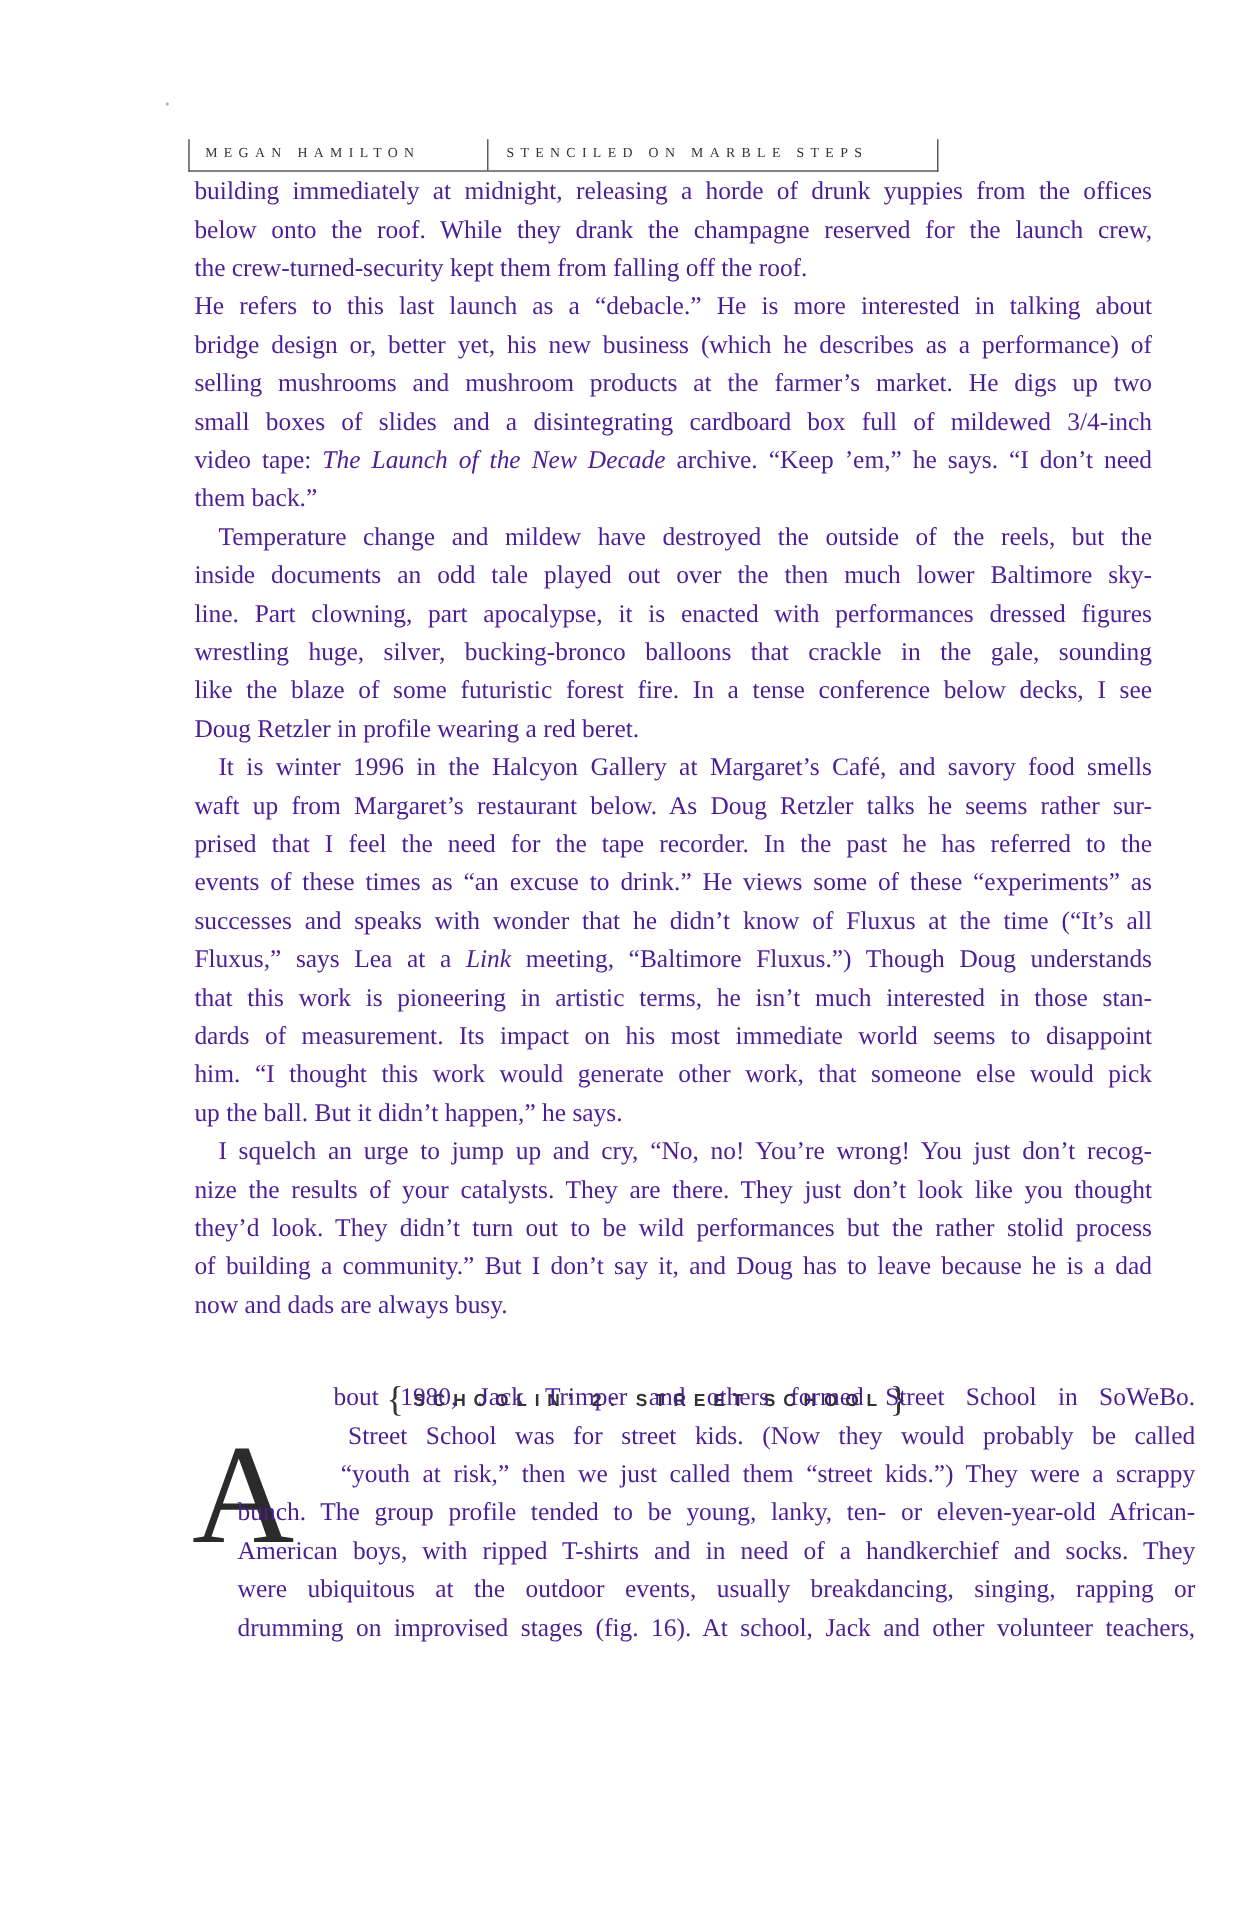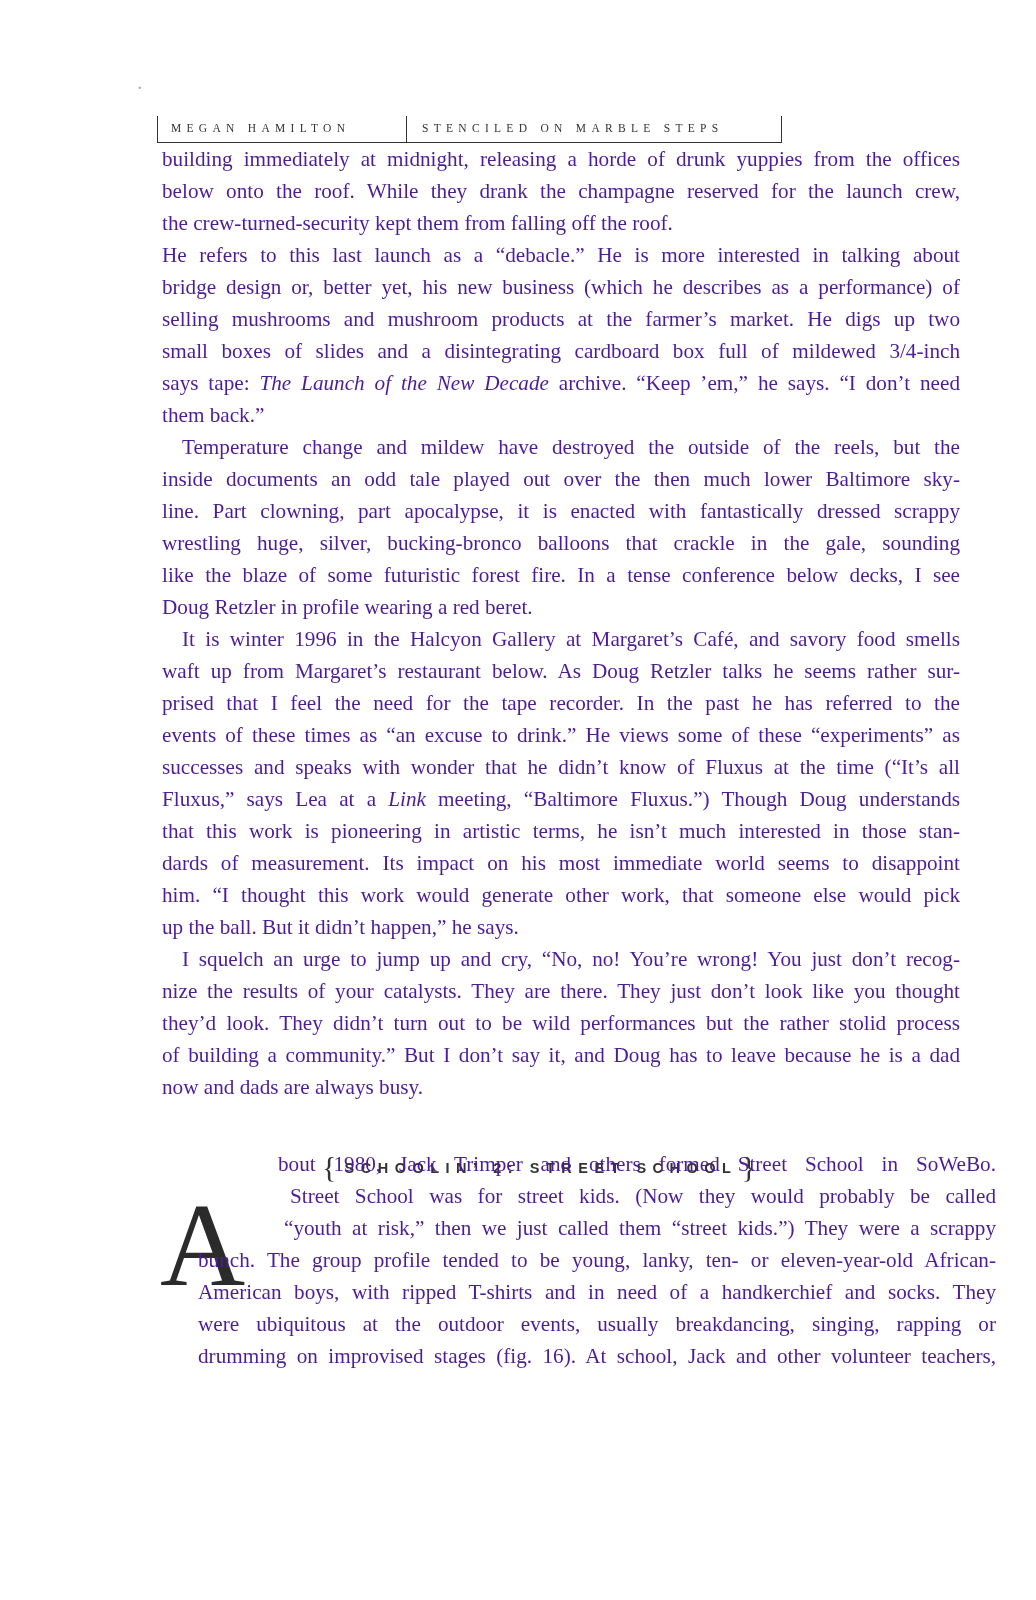--- a/index.html
+++ b/index.html
@@ -117,26 +117,26 @@
 <div class="text-block" style="top:143px;">
 
   <span class="line">building immediately at midnight, releasing a horde of drunk yuppies from the offices</span>
   <span class="line">below onto the roof. While they drank the champagne reserved for the launch crew,</span>
   <span class="line last">the crew-turned-security kept them from falling off the roof.</span>
 
   <span class="line">He refers to this last launch as a “debacle.” He is more interested in talking about</span>
   <span class="line">bridge design or, better yet, his new business (which he describes as a performance) of</span>
   <span class="line">selling mushrooms and mushroom products at the farmer’s market. He digs up two</span>
   <span class="line">small boxes of slides and a disintegrating cardboard box full of mildewed 3/4-inch</span>
-  <span class="line"><span>says tape: </span><em>The Launch of the New Decade</em><span> archive. “Keep ’em,” he says. “I don’t need</span></span>
+  <span class="line"><span>video tape: </span><em>The Launch of the New Decade</em><span> archive. “Keep ’em,” he says. “I don’t need</span></span>
   <span class="line last">them back.”</span>
 
   <span class="line indent">Temperature change and mildew have destroyed the outside of the reels, but the</span>
   <span class="line">inside documents an odd tale played out over the then much lower Baltimore sky-</span>
-  <span class="line">line. Part clowning, part apocalypse, it is enacted with fantastically dressed scrappy</span>
+  <span class="line">line. Part clowning, part apocalypse, it is enacted with performances dressed figures</span>
   <span class="line">wrestling huge, silver, bucking-bronco balloons that crackle in the gale, sounding</span>
   <span class="line">like the blaze of some futuristic forest fire. In a tense conference below decks, I see</span>
   <span class="line last">Doug Retzler in profile wearing a red beret.</span>
 
   <span class="line indent">It is winter 1996 in the Halcyon Gallery at Margaret’s Café, and savory food smells</span>
   <span class="line">waft up from Margaret’s restaurant below. As Doug Retzler talks he seems rather sur-</span>
   <span class="line">prised that I feel the need for the tape recorder. In the past he has referred to the</span>
   <span class="line">events of these times as “an excuse to drink.” He views some of these “experiments” as</span>
   <span class="line">successes and speaks with wonder that he didn’t know of Fluxus at the time (“It’s all</span>
   <span class="line"><span>Fluxus,” says Lea at a </span><em>Link</em><span> meeting, “Baltimore Fluxus.”) Though Doug understands</span></span>

